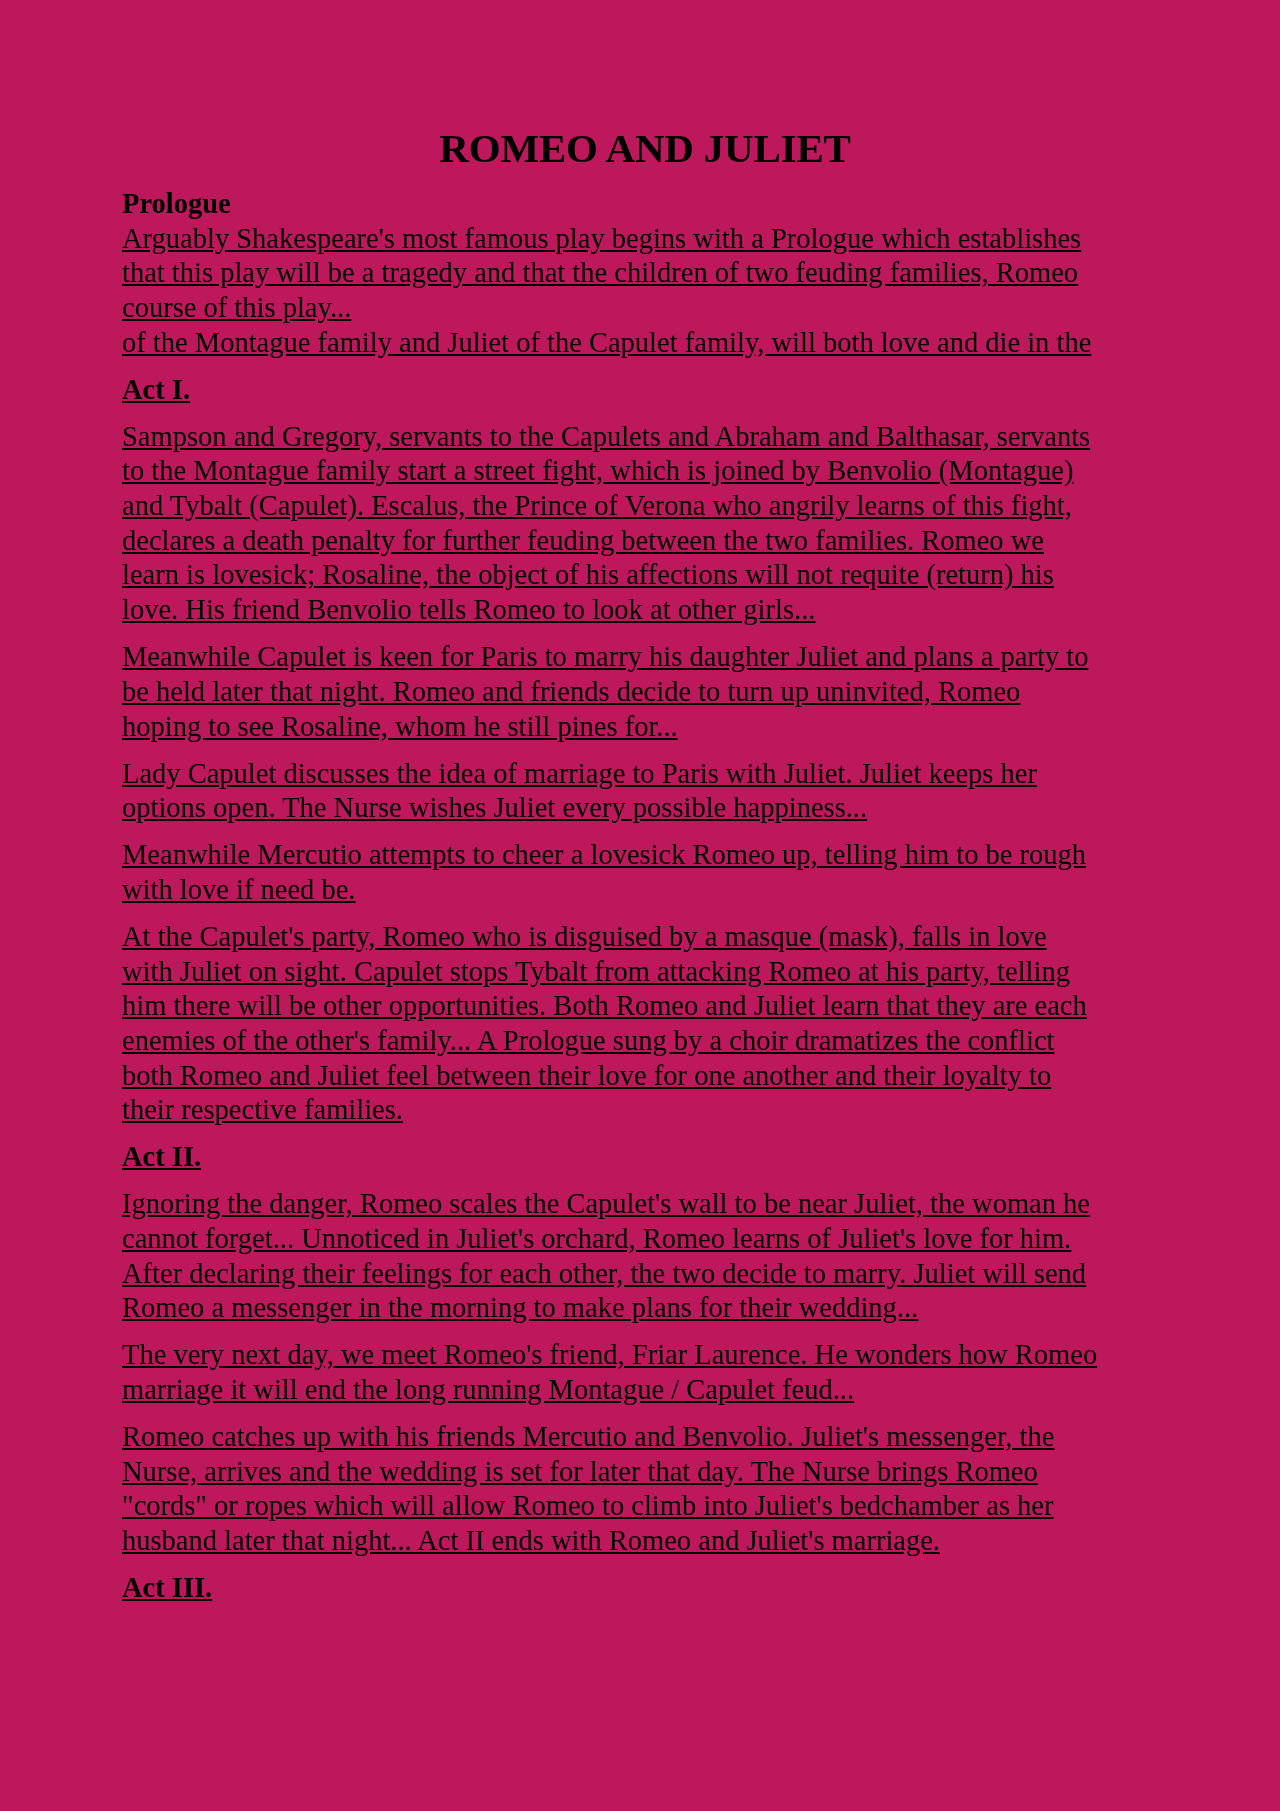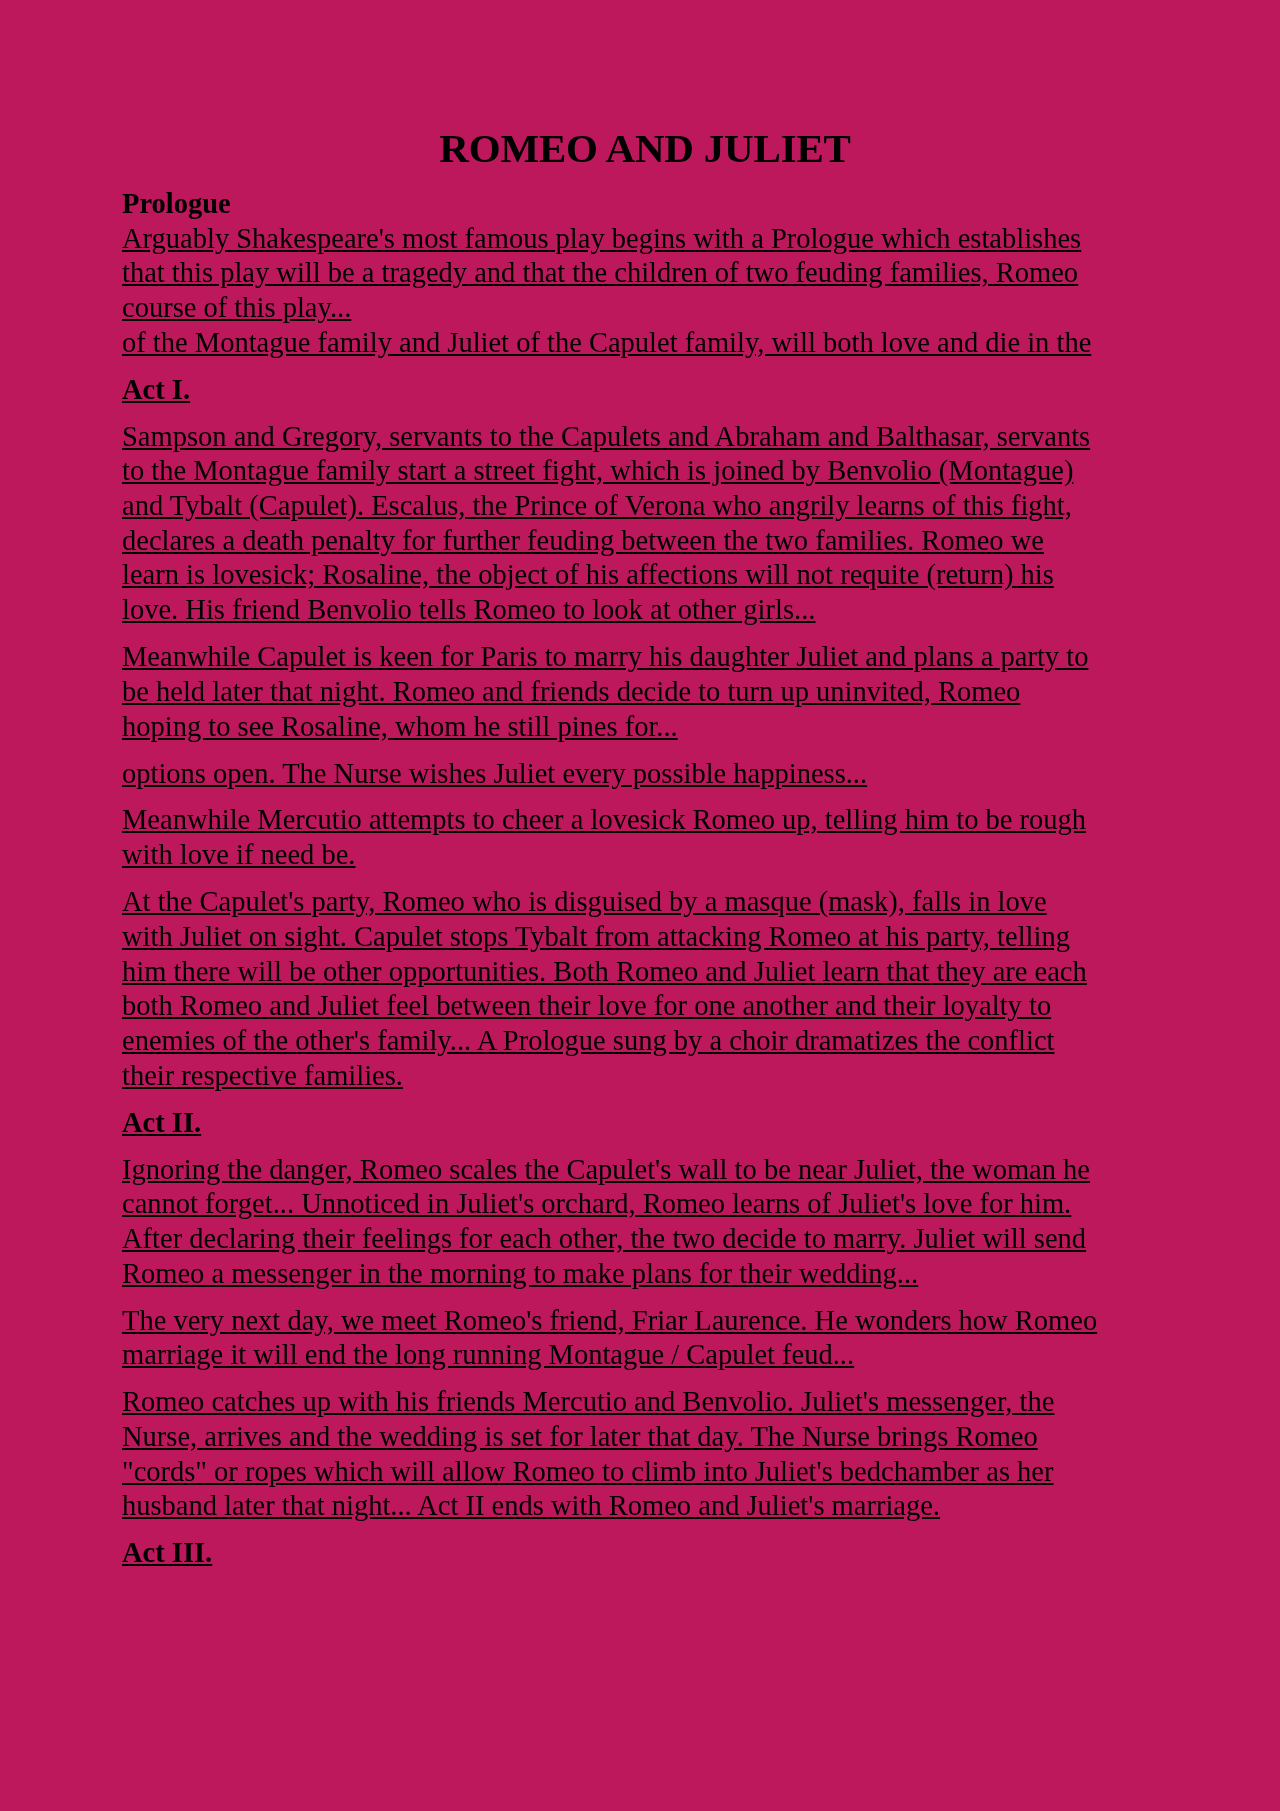--- a/index.html
+++ b/index.html
@@ -99,32 +99,33 @@
         <span class="line">declares a death penalty for further feuding between the two families. Romeo we</span>
         <span class="line">learn is lovesick; Rosaline, the object of his affections will not requite (return) his</span>
         <span class="line">love. His friend Benvolio tells Romeo to look at other girls...</span>
       </p>
       <p class="para">
         <span class="line">Meanwhile Capulet is keen for Paris to marry his daughter Juliet and plans a party to</span>
         <span class="line">be held later that night. Romeo and friends decide to turn up uninvited, Romeo</span>
         <span class="line">hoping to see Rosaline, whom he still pines for...</span>
       </p>
       <p class="para">
+        <span class="line">Lady Capulet discusses the idea of marriage to Paris with Juliet. Juliet keeps her</span>
         <span class="line">options open. The Nurse wishes Juliet every possible happiness...</span>
       </p>
       <p class="para">
         <span class="line">Meanwhile Mercutio attempts to cheer a lovesick Romeo up, telling him to be rough</span>
         <span class="line">with love if need be.</span>
       </p>
       <p class="para">
         <span class="line">At the Capulet's party, Romeo who is disguised by a masque (mask), falls in love</span>
         <span class="line">with Juliet on sight. Capulet stops Tybalt from attacking Romeo at his party, telling</span>
         <span class="line">him there will be other opportunities. Both Romeo and Juliet learn that they are each</span>
+        <span class="line">enemies of the other's family... A Prologue sung by a choir dramatizes the conflict</span>
         <span class="line">both Romeo and Juliet feel between their love for one another and their loyalty to</span>
-        <span class="line">enemies of the other's family... A Prologue sung by a choir dramatizes the conflict</span>
         <span class="line">their respective families.</span>
       </p>
     </section>
 
     <section>
       <h2 class="section-heading spaced">Act II.</h2>
       <p class="para">
         <span class="line">Ignoring the danger, Romeo scales the Capulet's wall to be near Juliet, the woman he</span>
         <span class="line">cannot forget... Unnoticed in Juliet's orchard, Romeo learns of Juliet's love for him.</span>
         <span class="line">After declaring their feelings for each other, the two decide to marry. Juliet will send</span>

